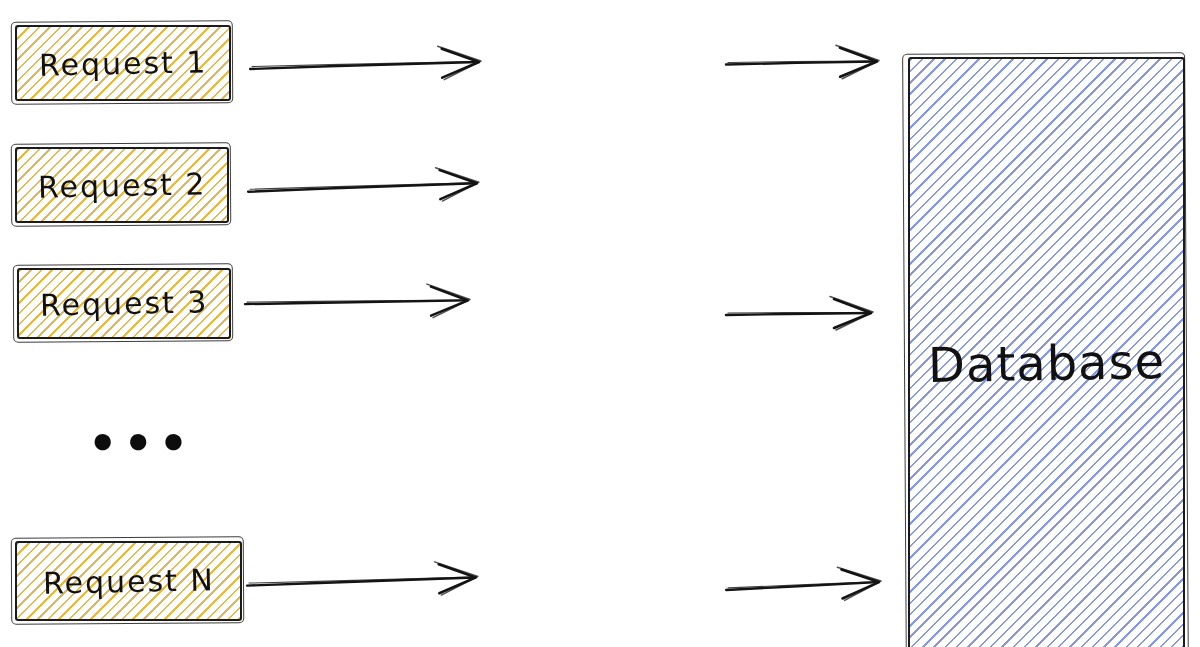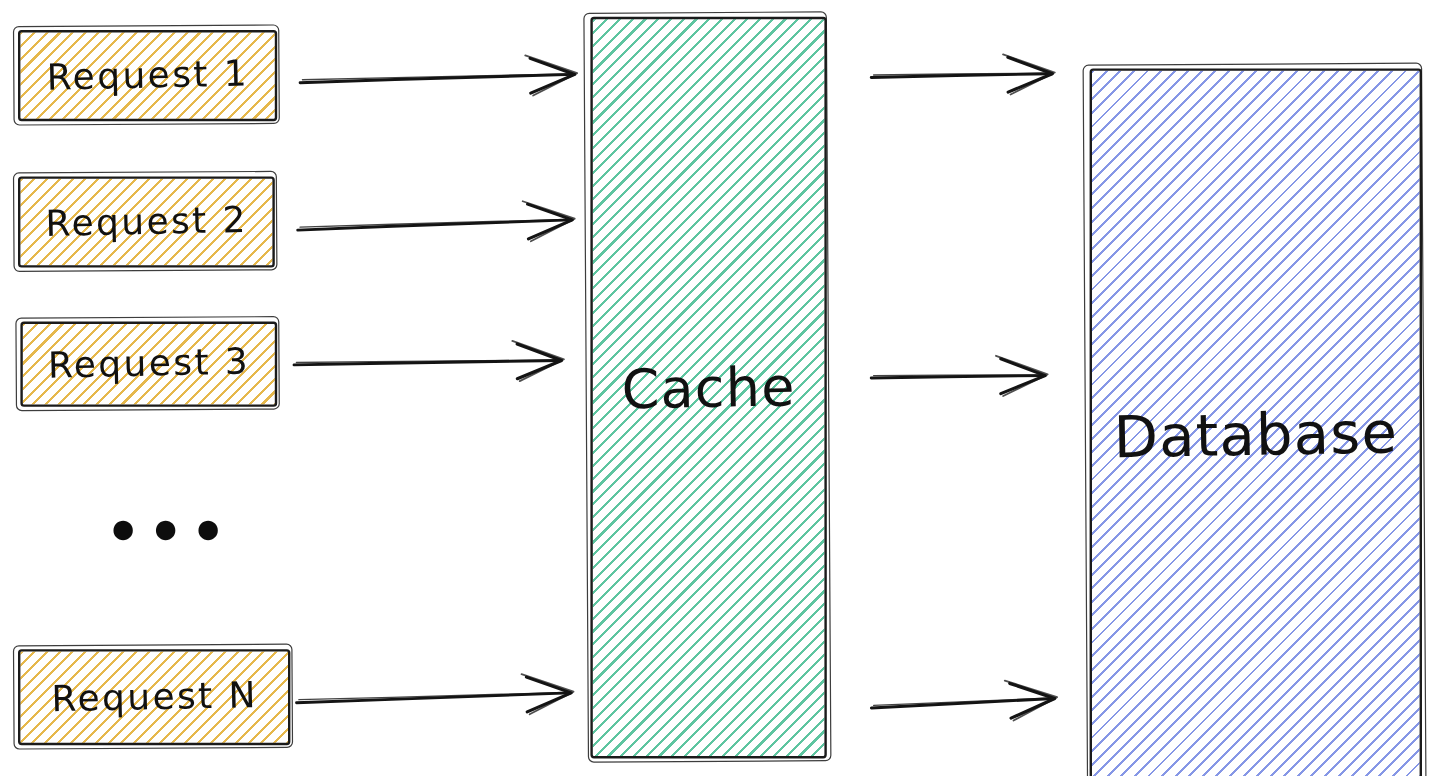--- a/index.html
+++ b/index.html
@@ -134,23 +134,20 @@
   <div id="req3" class="box request">
     <span class="label">Request 3</span>
   </div>
 
   <div id="dots">•••</div>
 
   <div id="reqN" class="box request">
     <span class="label">Request N</span>
   </div>
 
-  <div id="cache-box" class="box cache">
-    <span class="big-label">Cache</span>
-  </div>
 
   <div id="database-box" class="box database">
     <span class="big-label">Database</span>
   </div>
 
   <svg id="arrow-r1" class="arrow" width="238" height="46">
     <path class="shaft" d="M4,26 C 80,24.5 170,23.5 232,23"></path>
     <path class="shaft2" d="M6,23.5 C 80,23 170,22.5 228,22.5"></path>
     <path class="head" d="M196,9 L233,23 L196,38"></path>
     <path class="head2" d="M192,6.5 L235,22 L198,40"></path>

